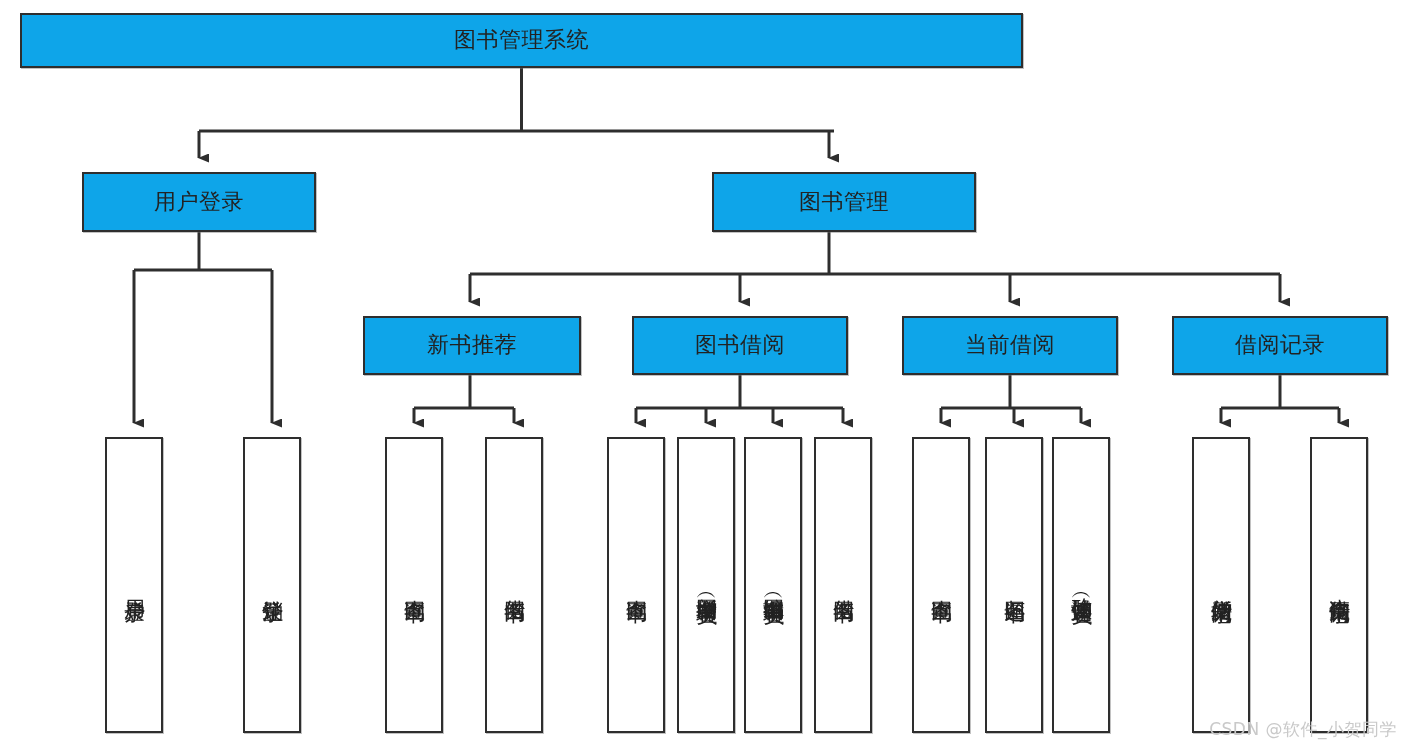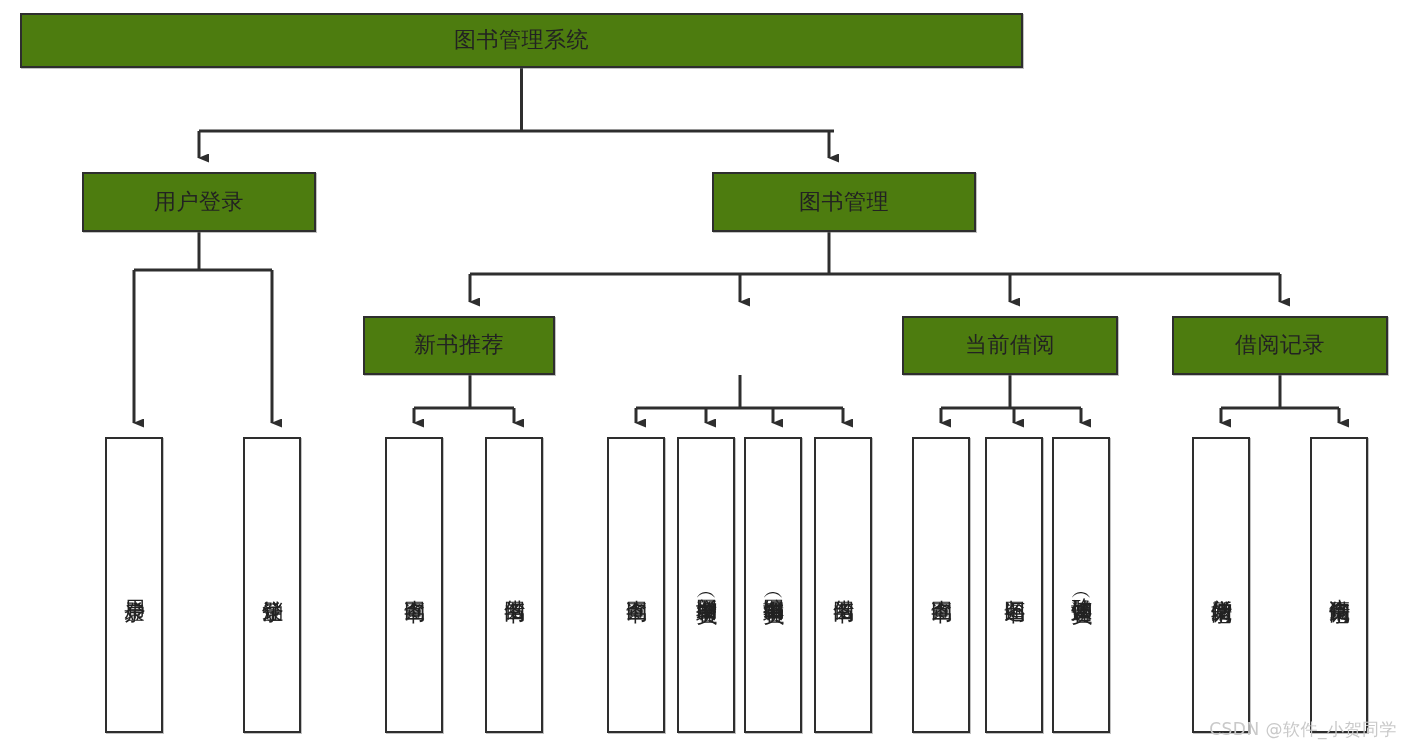--- a/index.html
+++ b/index.html
@@ -17,21 +17,21 @@
   #diagram-root {
     position: absolute;
     left: 0; top: 0;
     width: 1405px;
     height: 747px;
   }
   .node-box {
     position: absolute;
     box-sizing: border-box;
     border: 2px solid #2e2e2e;
-    background: #4d7c0f;
+    background: #0ea5e9;
     display: flex;
     align-items: center;
     justify-content: center;
     box-shadow: 1px 1px 0 rgba(120,120,120,0.45);
   }
   .node-label-h {
     font-size: 22px;
     color: #222222;
     line-height: 1.1;
     letter-spacing: 0.5px;
@@ -134,22 +134,25 @@
     <span class="node-label-h">图书管理系统</span>
   </div>
 
   <div class="node-box" style="left:82px; top:172px; width:234px; height:60px;">
     <span class="node-label-h">用户登录</span>
   </div>
   <div class="node-box" style="left:712px; top:172px; width:264px; height:60px;">
     <span class="node-label-h">图书管理</span>
   </div>
 
-  <div class="node-box" style="left:363px; top:316px; width:192px; height:59px;">
+  <div class="node-box" style="left:363px; top:316px; width:218px; height:59px;">
     <span class="node-label-h">新书推荐</span>
+  </div>
+  <div class="node-box" style="left:632px; top:316px; width:216px; height:59px;">
+    <span class="node-label-h">图书借阅</span>
   </div>
   <div class="node-box" style="left:902px; top:316px; width:216px; height:59px;">
     <span class="node-label-h">当前借阅</span>
   </div>
   <div class="node-box" style="left:1172px; top:316px; width:216px; height:59px;">
     <span class="node-label-h">借阅记录</span>
   </div>
 
   <div class="leaf-box" style="left:105px; top:437px; width:58px; height:296px;">
     <span class="node-label-v">用户登录</span>

